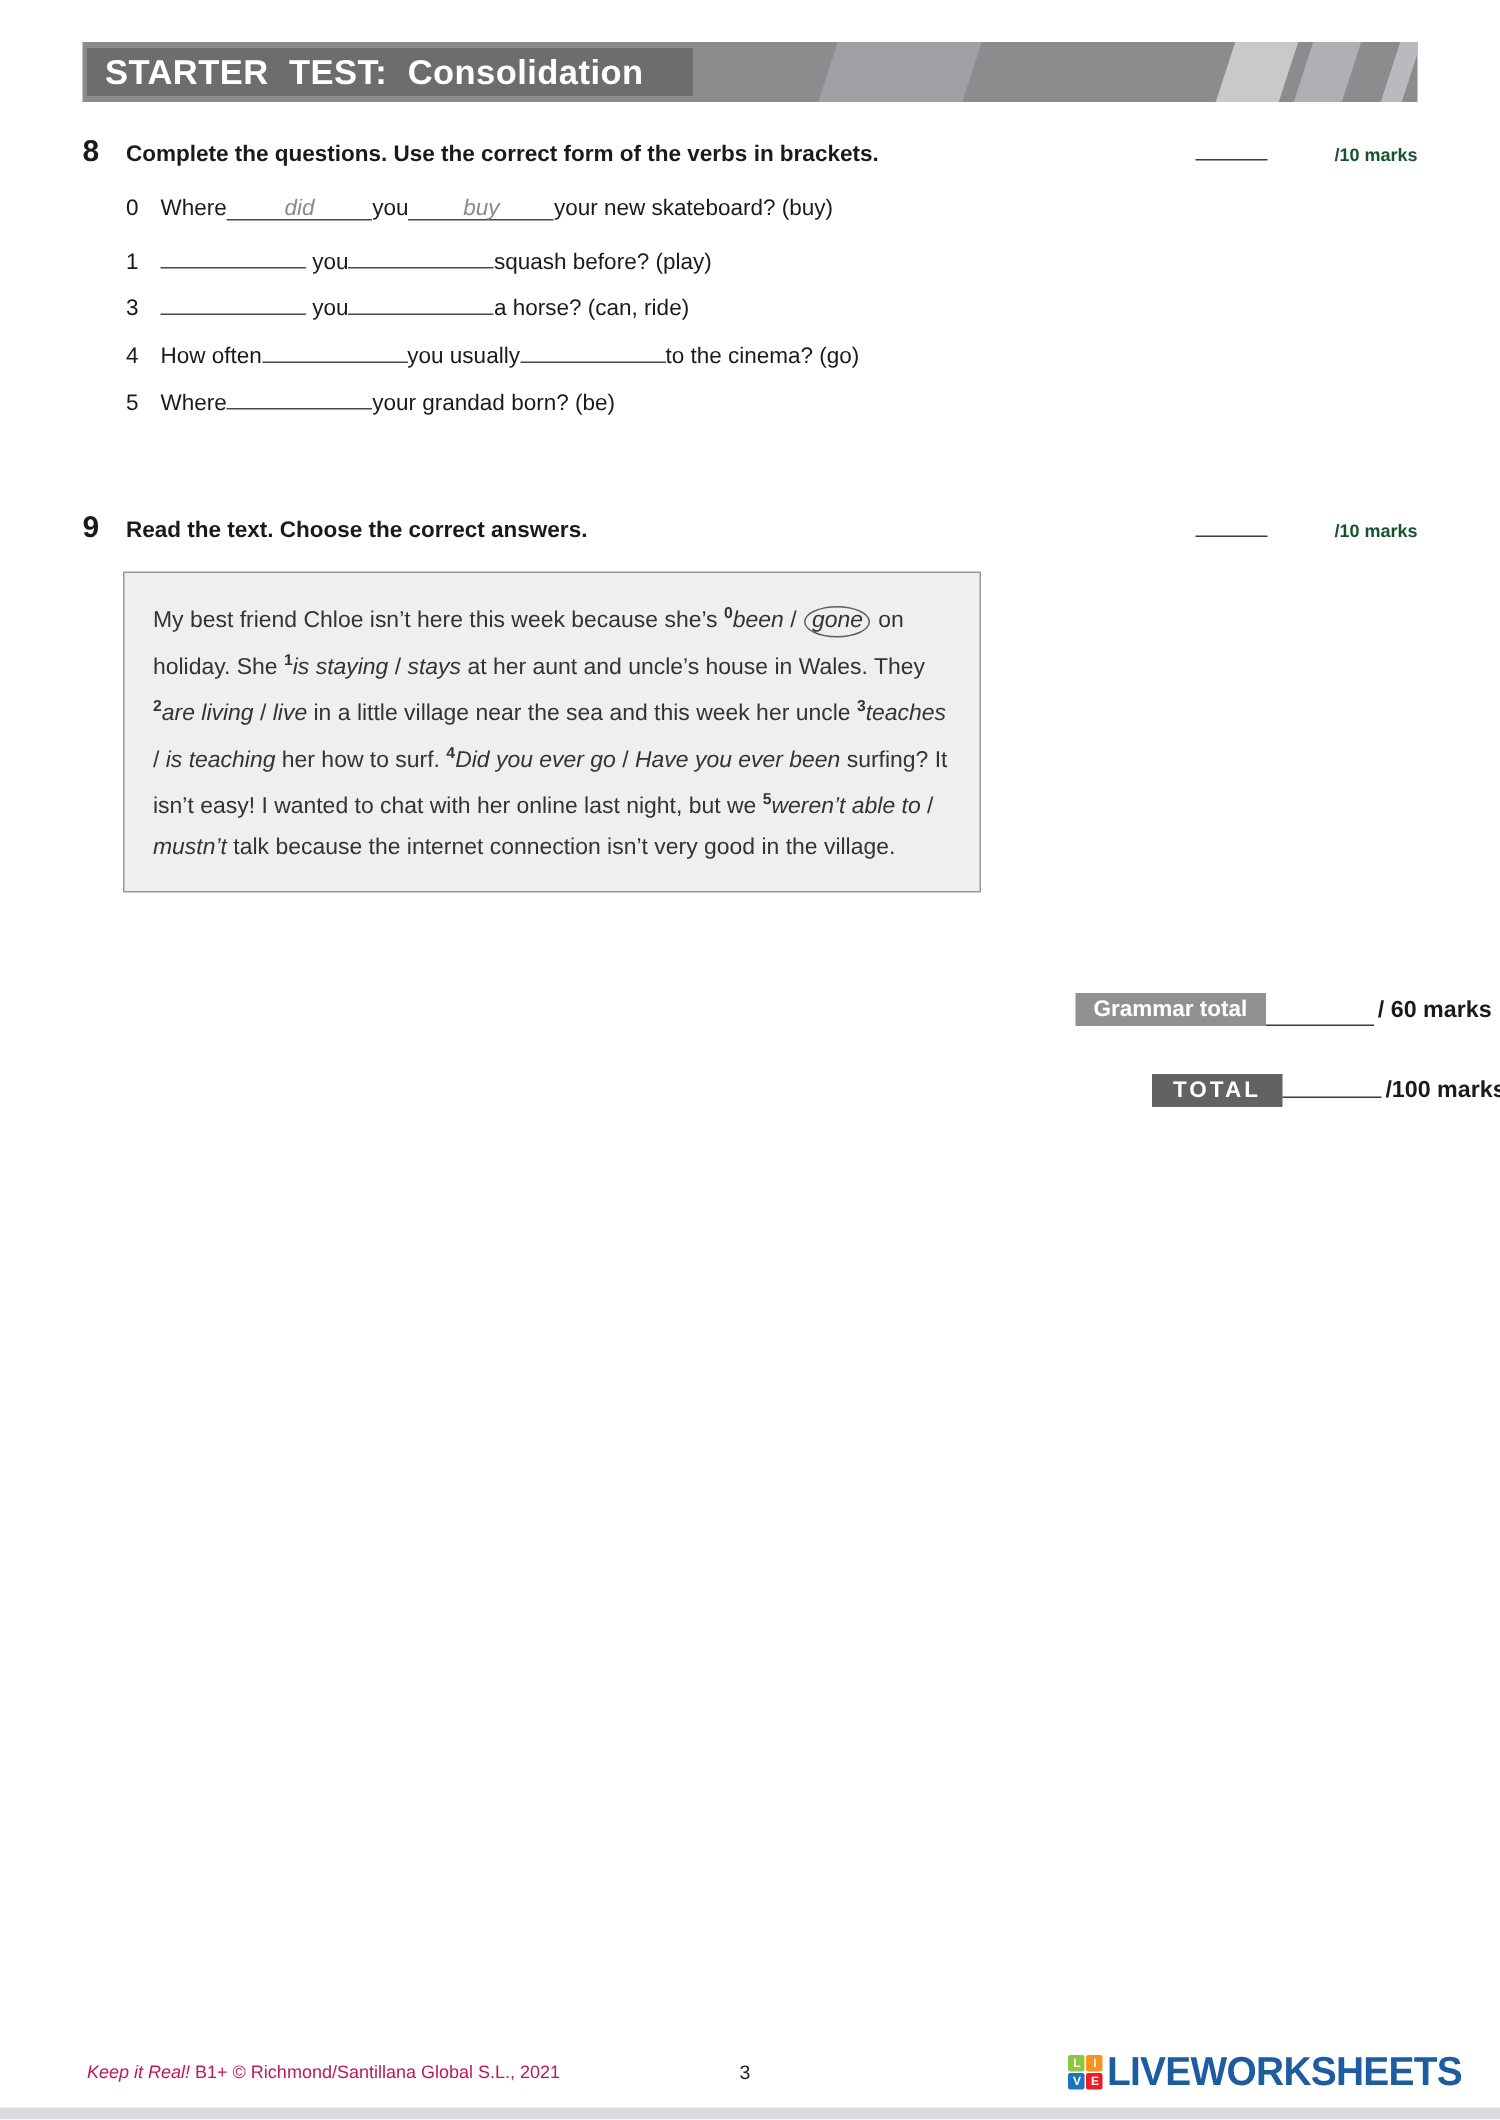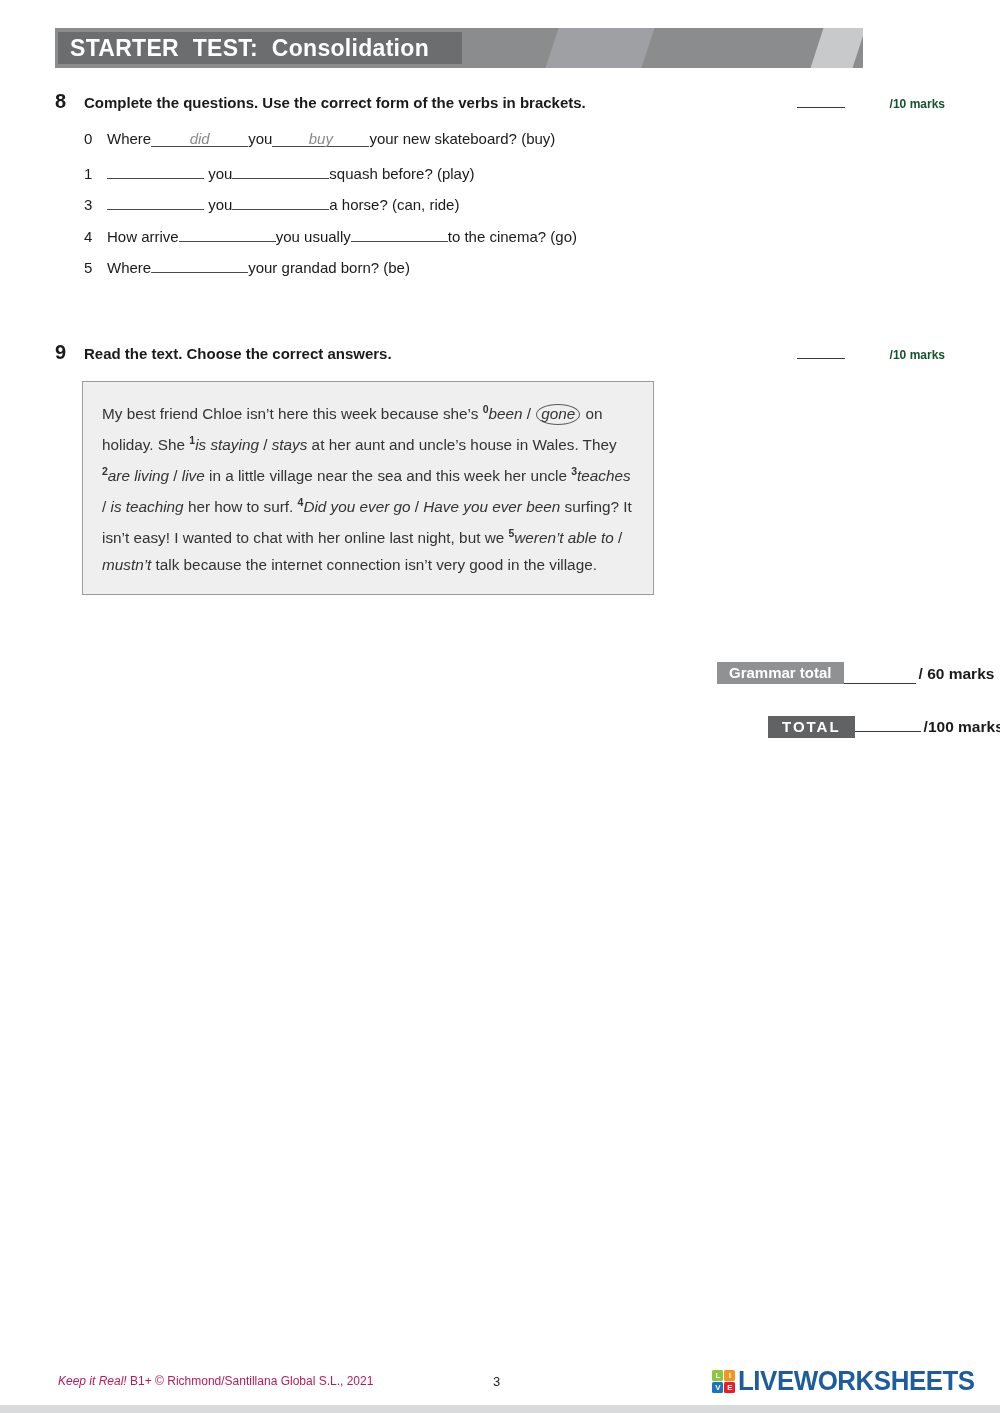--- a/index.html
+++ b/index.html
@@ -1,20 +1,20 @@
 <!DOCTYPE html>
 <html><head>
 <meta charset="utf-8">
 <style>
   * { margin:0; padding:0; box-sizing:border-box; }
   body { background:#ffffff; font-family:"Liberation Sans", sans-serif; }
   .page { position:relative; width:1000px; height:1413px; background:#ffffff; overflow:hidden; margin:0 auto; }
 
   
-  .header-bar { position:absolute; left:55px; top:28px; width:808px; height:40px; background:#8a8c8e; overflow:hidden; }
+  .header-bar { position:absolute; left:55px; top:28px; width:890px; height:40px; background:#8a8c8e; overflow:hidden; }
   .band { position:absolute; top:-4px; height:48px; transform:skewX(-18deg); }
   .band-a { left:497px; width:96px; background:#9ea0a3; }
   .band-b { left:762px; width:42px; background:#c7c9cb; }
   .band-c { left:814px; width:32px; background:#aeb0b3; }
   .band-d { left:872px; width:14px; background:#b8babd; }
   .title-box { position:absolute; left:3px; top:4px; height:32px; background:#6b6d6f; padding:0 18px 0 12px;
                display:flex; align-items:center; z-index:2; min-width:404px; }
   .title-box span { color:#ffffff; font-size:23px; font-weight:bold; word-spacing:7px; letter-spacing:.3px; }
 
   
@@ -89,21 +89,21 @@
       <span class="qnum">8</span>
       <span class="instr">Complete the questions. Use the correct form of the verbs in brackets.</span>
       <span class="spacer"></span>
       <span class="marks-blank"></span>
       <span class="marks">/10 marks</span>
     </div>
     <div class="items" id="ex8-items">
         <div class="item"><span class="inum">0</span><span class="itext">Where</span><span class="blank">did</span><span class="itext">you</span><span class="blank">buy</span><span class="itext">your new skateboard? (buy)</span></div>
         <div class="item"><span class="inum">1</span><span class="blank"></span><span class="itext"> you</span><span class="blank"></span><span class="itext">squash before? (play)</span></div>
         <div class="item"><span class="inum">3</span><span class="blank"></span><span class="itext"> you</span><span class="blank"></span><span class="itext">a horse? (can, ride)</span></div>
-        <div class="item"><span class="inum">4</span><span class="itext">How arrive</span><span class="blank"></span><span class="itext">you usually</span><span class="blank"></span><span class="itext">to the cinema? (go)</span></div>
+        <div class="item"><span class="inum">4</span><span class="itext">How often</span><span class="blank"></span><span class="itext">you usually</span><span class="blank"></span><span class="itext">to the cinema? (go)</span></div>
         <div class="item"><span class="inum">5</span><span class="itext">Where</span><span class="blank"></span><span class="itext">your grandad born? (be)</span></div>
       </div>
   </div>
 
   <div class="exercise ex9">
     <div class="ex-head">
       <span class="qnum">9</span>
       <span class="instr">Read the text. Choose the correct answers.</span>
       <span class="spacer"></span>
       <span class="marks-blank"></span>

